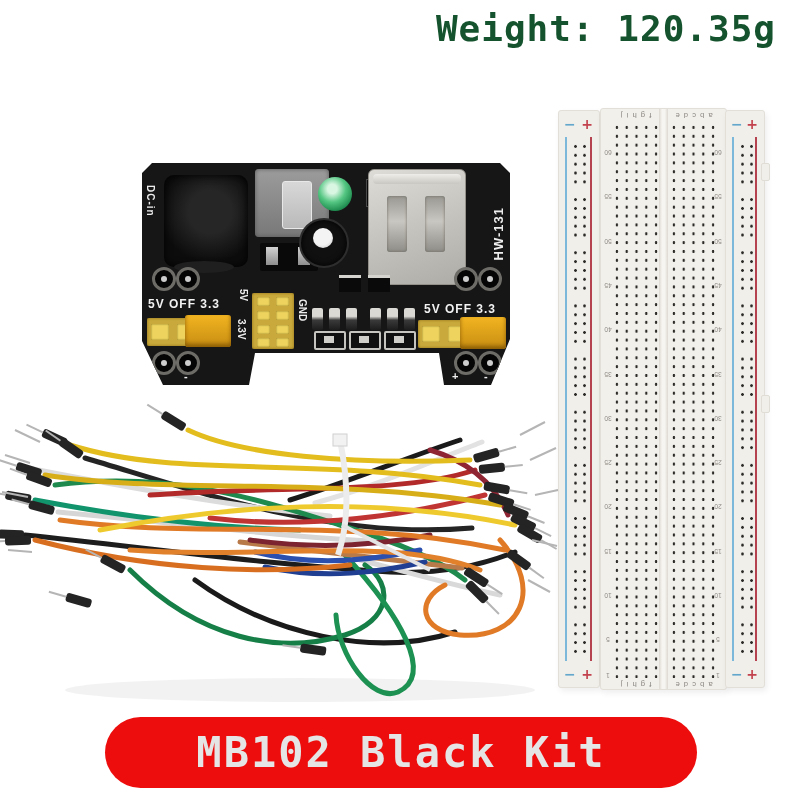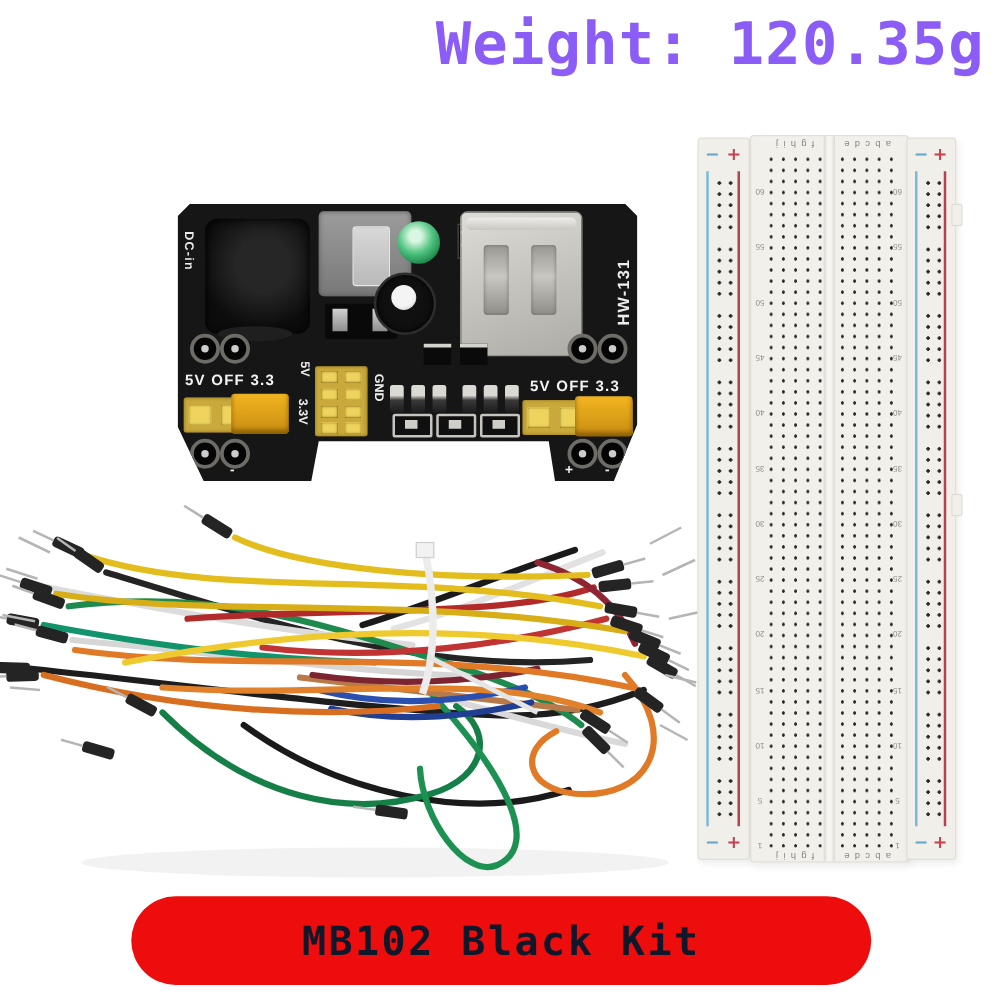--- a/index.html
+++ b/index.html
@@ -1,21 +1,21 @@
 <!DOCTYPE html>
 <html><head>
 <meta charset="utf-8">
 <style>
   html,body{margin:0;padding:0;background:#ffffff;}
   .stage{position:relative;width:800px;height:800px;background:#ffffff;overflow:hidden;
          font-family:"Liberation Sans",sans-serif;}
 
   
-  .weight{position:absolute;top:8px;right:12px;font-family:"DejaVu Sans Mono",monospace;
-          font-weight:bold;font-size:47px;color:#8b5cf6;letter-spacing:1px;white-space:nowrap;}
+  .weight{position:absolute;top:8px;right:24px;font-family:"DejaVu Sans Mono",monospace;
+          font-weight:bold;font-size:36px;color:#14532d;letter-spacing:1px;white-space:nowrap;}
 
   
   .module{position:absolute;left:142px;top:163px;width:368px;height:222px;}
   .module .pcb{position:absolute;inset:0;background:#161616;
       clip-path:polygon(10px 0,358px 0,368px 10px,368px 176px,349px 222px,302px 222px,
                         297px 190px,113px 190px,107px 222px,21px 222px,0 178px,0 10px);}
   .module .pcb-inner{position:absolute;inset:0;}
   .vtext{writing-mode:vertical-rl;text-orientation:mixed;color:#ededed;font-weight:bold;white-space:nowrap;}
   .dcin{position:absolute;left:3px;top:22px;font-size:10px;letter-spacing:1px;}
   .hw131{position:absolute;right:4px;top:44px;font-size:13px;transform:rotate(180deg);letter-spacing:1px;}
@@ -89,22 +89,22 @@
   .bl-top{top:2px;} .bl-bot{top:571px;}
   .bb-num{position:absolute;font-size:6.5px;color:#8f8b85;transform:rotate(180deg);
       width:10px;text-align:center;}
   .bbn-l{left:2px;} .bbn-r{left:112px;}
   .bb-tab{position:absolute;left:203px;width:7px;height:16px;background:#f1efea;
       border:1px solid #e0ddd6;border-radius:2px;}
 
   
   .banner{position:absolute;left:105px;top:717px;width:592px;height:71px;border-radius:36px;
       background:#ee0d0d;display:flex;align-items:center;justify-content:center;}
-  .banner span{font-family:"DejaVu Sans Mono",monospace;font-weight:bold;font-size:32px;
-      color:#0f172a;letter-spacing:2px;white-space:nowrap;}
+  .banner span{font-family:"DejaVu Sans Mono",monospace;font-weight:bold;font-size:42px;
+      color:#e5e5e5;letter-spacing:2px;white-space:nowrap;}
 
   
   .wires{position:absolute;left:0;top:400px;}
 </style>
 </head>
 <body>
 
 <div class="stage">
 
   <div class="weight">Weight: 120.35g</div>

